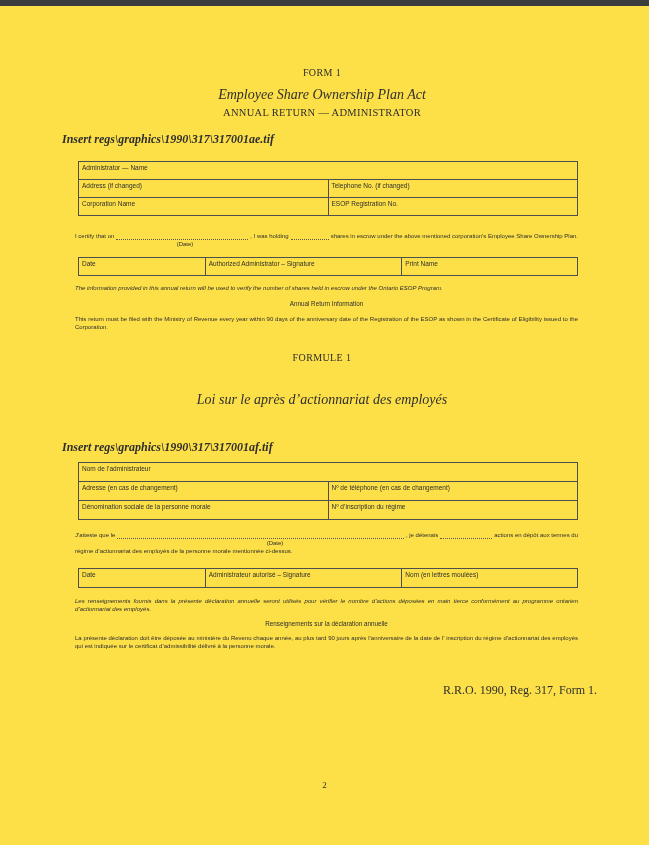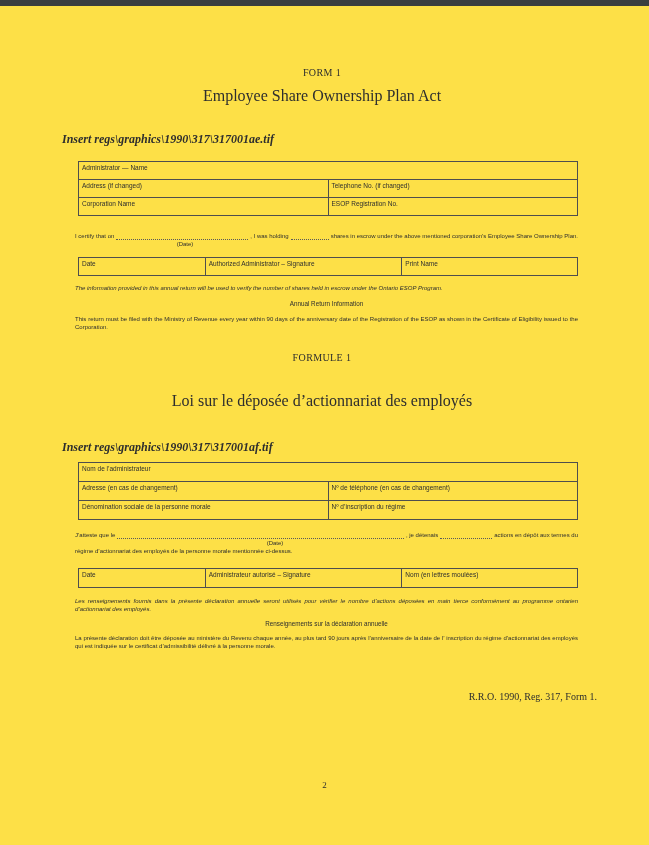--- a/index.html
+++ b/index.html
@@ -9,21 +9,21 @@
     background:#fde047;
     font-family:"Liberation Sans",sans-serif;
     color:#2e2e2e;
     overflow:hidden;
   }
   .topbar{position:absolute;top:0;left:0;right:0;height:6px;background:#3b3e3f;}
   .abs{position:absolute;}
   .serif{font-family:"Liberation Serif",serif;}
   .hline{left:62px;width:520px;text-align:center;}
   .h-form{font-size:10px;letter-spacing:.4px;}
-  .h-act{font-size:16px;}
+  .h-act{font-size:14px;font-style:italic;}
   .h-sub{font-size:10.5px;letter-spacing:.3px;}
   .insert{left:62px;font-size:12px;font-weight:bold;font-style:italic;}
   .ftable{left:78px;width:500px;border-collapse:collapse;table-layout:fixed;}
   .ftable td{
     border:1px solid #4e4e4e;
     font-size:6.5px;line-height:1.15;
     padding:2px 3px 0 3px;vertical-align:top;
     overflow:hidden;white-space:nowrap;
   }
   .ftable .r19 td{height:15px;}
@@ -31,31 +31,32 @@
   .certify{left:75px;width:503px;font-size:6px;line-height:1.3;}
   .cline{display:flex;align-items:flex-end;white-space:nowrap;}
   .cline span{display:block;}
   .leader{border-bottom:1px dotted #5a5a5a;height:2px;margin:0 2px 1px 2px;}
   .grow{flex:1 1 auto;min-width:0;}
   .dateline{position:relative;height:8px;}
   .datelabel{position:absolute;top:0;width:60px;text-align:center;font-size:6px;}
   .note{left:75px;width:503px;font-size:6px;line-height:1.4;text-align:justify;}
   .italic{font-style:italic;}
   .subhead{left:75px;width:503px;text-align:center;font-size:6.3px;}
-  .rro{left:75px;width:522px;text-align:right;font-size:10px;margin-top:8px;}
+  .rro{left:75px;width:522px;text-align:right;font-size:12px;}
   .pagenum{left:0;width:649px;text-align:center;font-size:9px;}
 </style>
 </head>
 <body>
 
 <div class="page">
   <div class="topbar"></div>
 
   <div class="abs hline serif h-form" style="top:67px">FORM 1</div>
   <div class="abs hline serif h-act" style="top:87px">Employee Share Ownership Plan Act</div>
+  <div class="abs hline serif h-sub" style="top:107px">ANNUAL RETURN — ADMINISTRATOR</div>
 
   <div class="abs insert serif" style="top:132px">Insert regs\graphics\1990\317\317001ae.tif</div>
 
   <table class="abs ftable" style="top:161px">
     <tbody>
         <tr class="r19">
       <td colspan="2">Administrator — Name</td>
     </tr>
     <tr class="r19">
       <td style="width:75.4%">Address (if changed)</td>
@@ -89,21 +90,21 @@
       <td>Print Name</td>
     </tr>
   </tbody>
     </table>
 
   <div class="abs note italic" style="top:284px">The information provided in this annual return will be used to verify the number of shares held in escrow under the Ontario ESOP Program.</div>
   <div class="abs subhead" style="top:300px">Annual Return Information</div>
   <div class="abs note" style="top:315px">This return must be filed with the Ministry of Revenue every year within 90 days of the anniversary date of the Registration of the ESOP as shown in the Certificate of Eligibility issued to the Corporation.</div>
 
   <div class="abs hline serif h-form" style="top:352px">FORMULE 1</div>
-  <div class="abs hline serif h-act" style="top:392px">Loi sur le déposée d’actionnariat des employés</div>
+  <div class="abs hline serif h-act" style="top:392px">Loi sur le après d’actionnariat des employés</div>
 
   <div class="abs insert serif" style="top:440px">Insert regs\graphics\1990\317\317001af.tif</div>
 
   <table class="abs ftable" style="top:462px">
     <tbody>
         <tr class="r20">
       <td colspan="2">Nom de l’administrateur</td>
     </tr>
     <tr class="r20">
       <td style="width:76.8%">Adresse (en cas de changement)</td>

